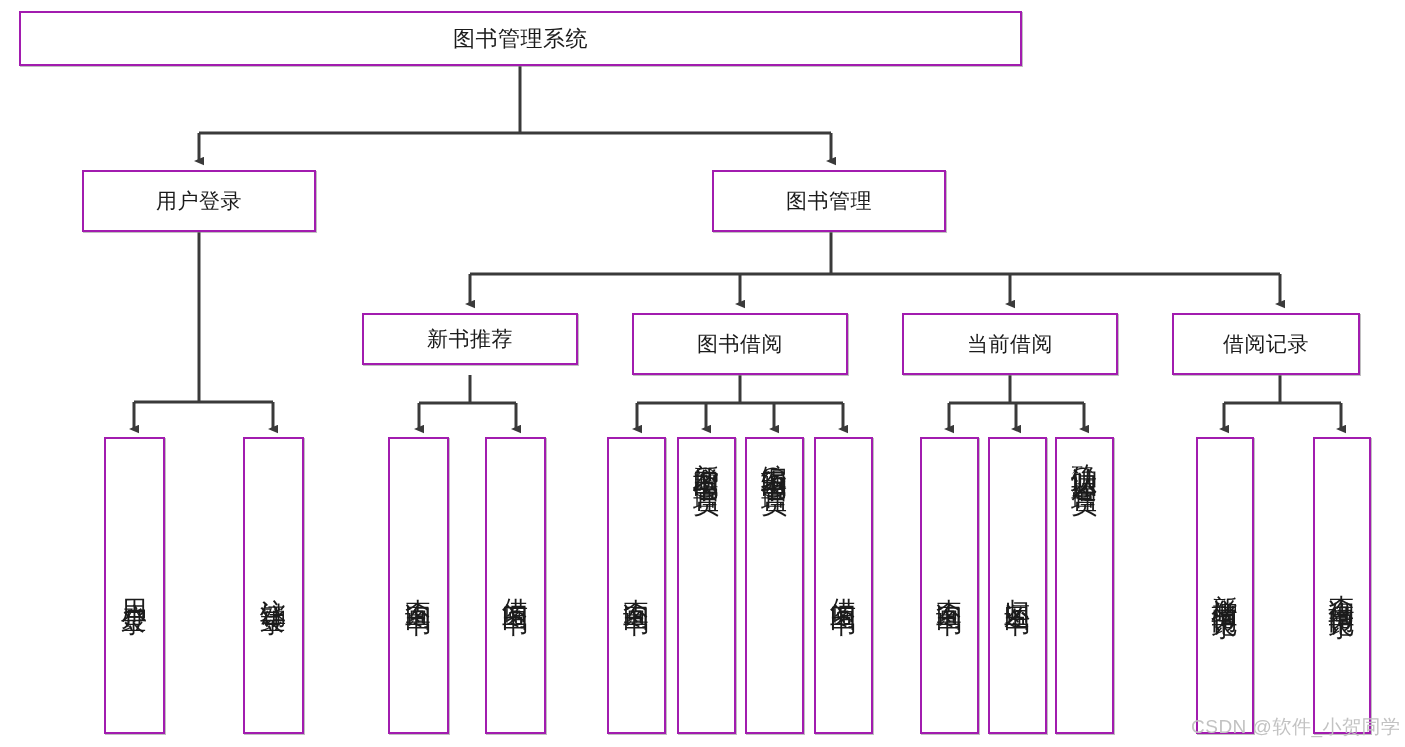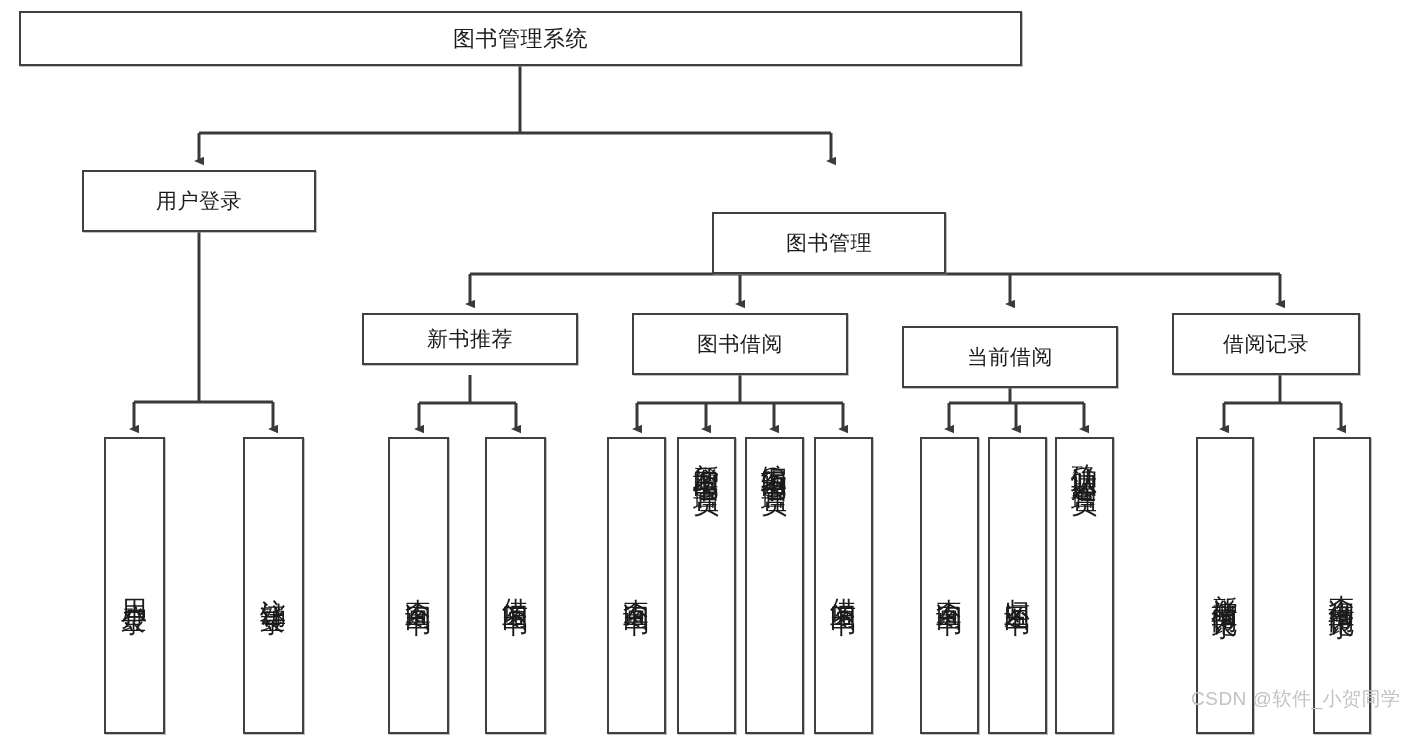--- a/index.html
+++ b/index.html
@@ -20,21 +20,21 @@
   #edge-layer {
     position: absolute;
     left: 0;
     top: 0;
     width: 1405px;
     height: 747px;
   }
   .node {
     position: absolute;
     box-sizing: border-box;
-    border: 2px solid #404040;
+    border: 2px solid #a21caf;
     background: #ffffff;
     display: flex;
     align-items: center;
     justify-content: center;
     color: #1b1b1b;
     box-shadow: 1px 1px 0 rgba(140,140,140,0.55);
     z-index: 3;
   }
   .node-label {
     display: block;
@@ -63,21 +63,21 @@
     text-align: center;
     max-height: 100%;
   }
   .node.vert.centered {
     align-items: center;
     padding-top: 0;
   }
   #watermark {
     position: absolute;
     left: 1191px;
-    top: 686px;
+    top: 714px;
     font-size: 19px;
     color: #c2c2c2;
     white-space: nowrap;
     z-index: 6;
     letter-spacing: 0.5px;
     text-align: right;
   }
 </style>
 </head>
 <body>
@@ -135,33 +135,33 @@
   </svg>
 
   <div class="node horiz" id="node-root" style="left:19px; top:11px; width:1003px; height:55px;">
     <span class="node-label">图书管理系统</span>
   </div>
 
   <div class="node horiz" style="left:82px; top:170px; width:234px; height:62px;">
     <span class="node-label">用户登录</span>
   </div>
 
-  <div class="node horiz" style="left:712px; top:170px; width:234px; height:62px;margin-top:42px;">
+  <div class="node horiz" style="left:712px; top:170px; width:234px; height:62px;">
     <span class="node-label">图书管理</span>
   </div>
 
   <div class="node horiz" style="left:362px; top:313px; width:216px; height:52px;">
     <span class="node-label">新书推荐</span>
   </div>
 
   <div class="node horiz" style="left:632px; top:313px; width:216px; height:62px;">
     <span class="node-label">图书借阅</span>
   </div>
 
-  <div class="node horiz" style="left:902px; top:326px; width:216px; height:62px;">
+  <div class="node horiz" style="left:902px; top:313px; width:216px; height:62px;">
     <span class="node-label">当前借阅</span>
   </div>
 
   <div class="node horiz" style="left:1172px; top:313px; width:188px; height:62px;">
     <span class="node-label">借阅记录</span>
   </div>
 
   <div class="node vert centered" style="left:104px; top:437px; width:61px; height:297px;">
     <span class="node-label">用户登录</span>
   </div>

